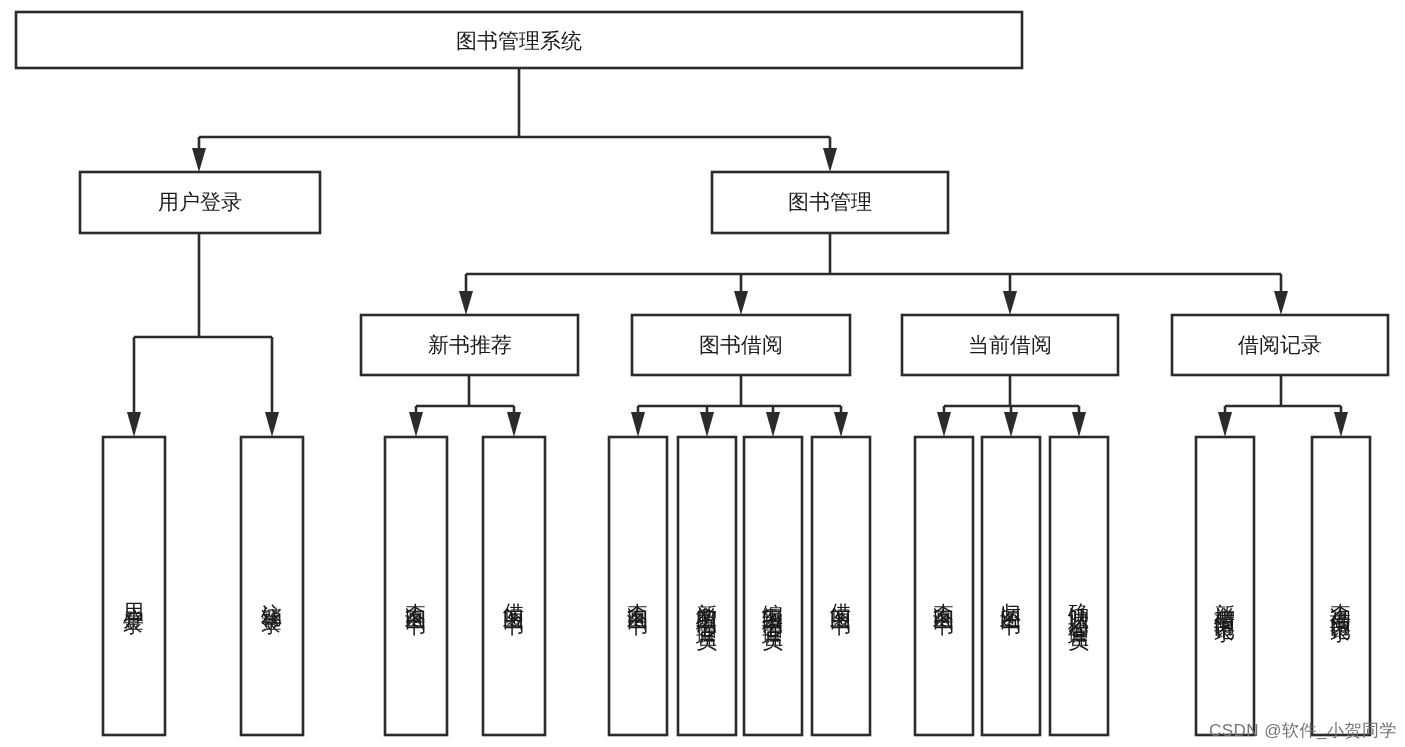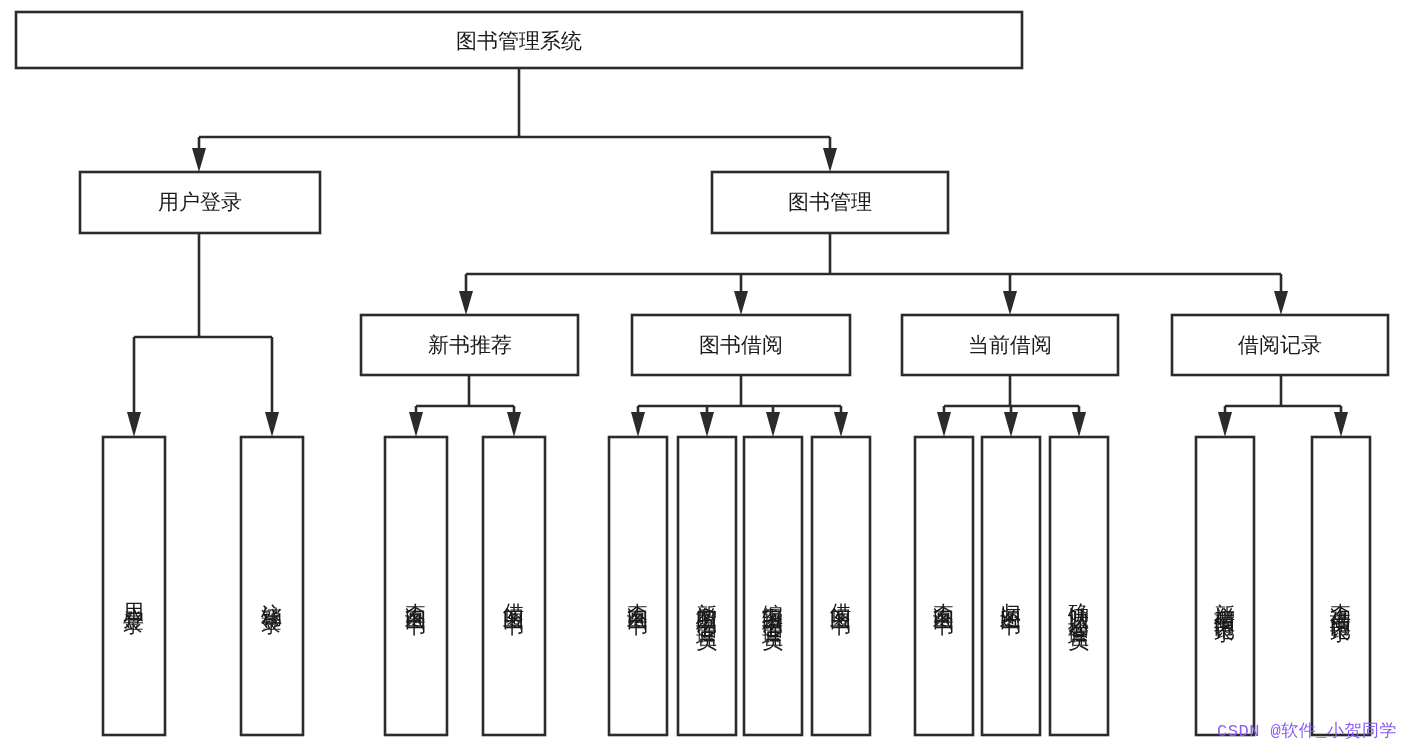--- a/index.html
+++ b/index.html
@@ -55,23 +55,23 @@
     writing-mode: vertical-rl;
     text-orientation: upright;
     glyph-orientation-vertical: 0deg;
     letter-spacing: 4px;
     dominant-baseline: central;
   }
   .watermark {
     position: absolute;
     right: 8px;
     bottom: 5px;
-    font-family: Liberation Mono, monospace;
+    font-family: Liberation Sans, sans-serif;
     font-size: 17px;
-    color: #8b5cf6;
+    color: #737373;
     letter-spacing: 0.5px;
     white-space: nowrap;
     user-select: none;
   }
 </style>
 </head>
 <body>
 
 <div id="diagram-root">
 

